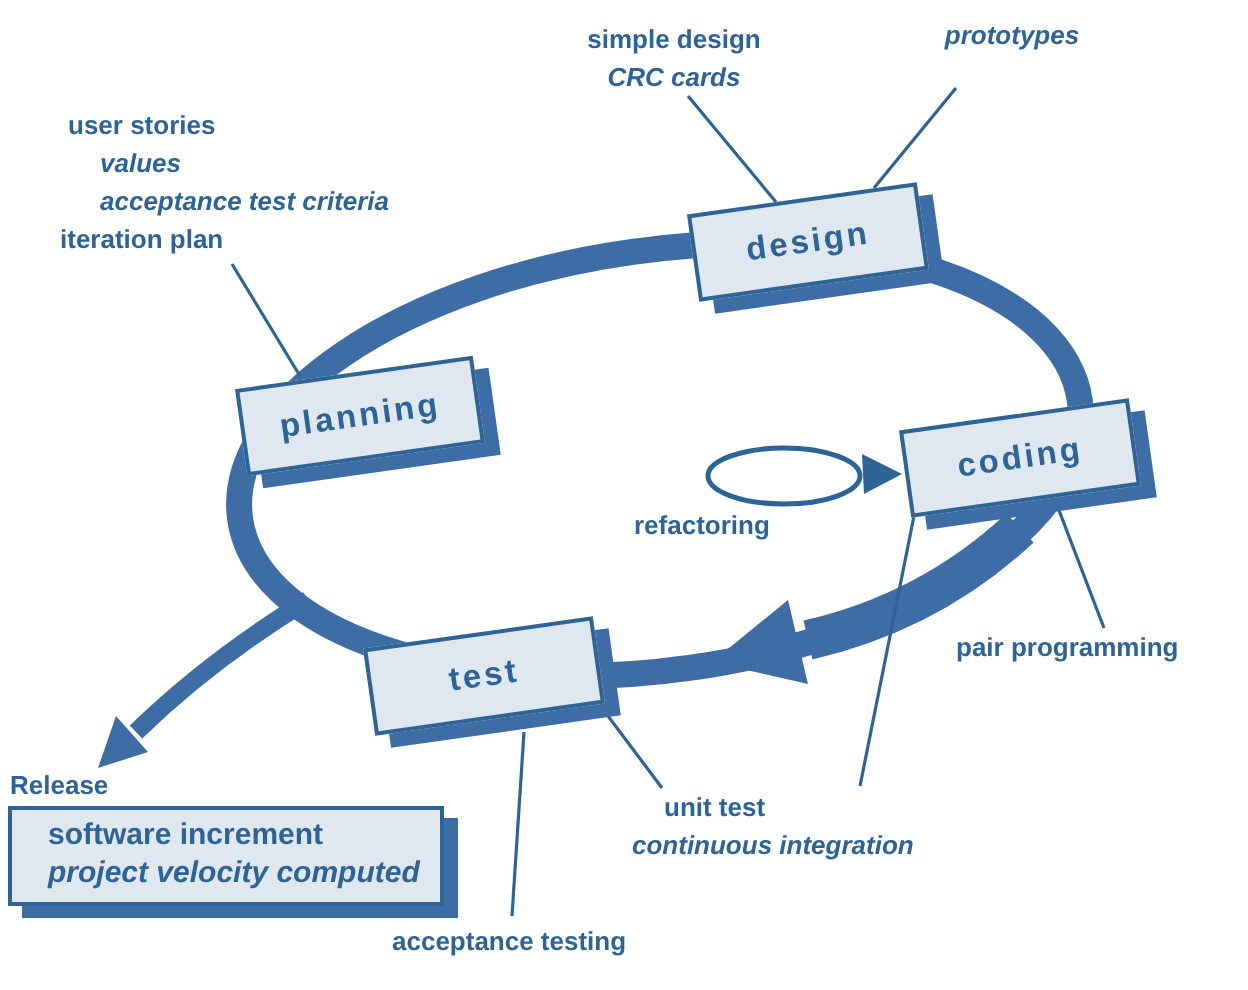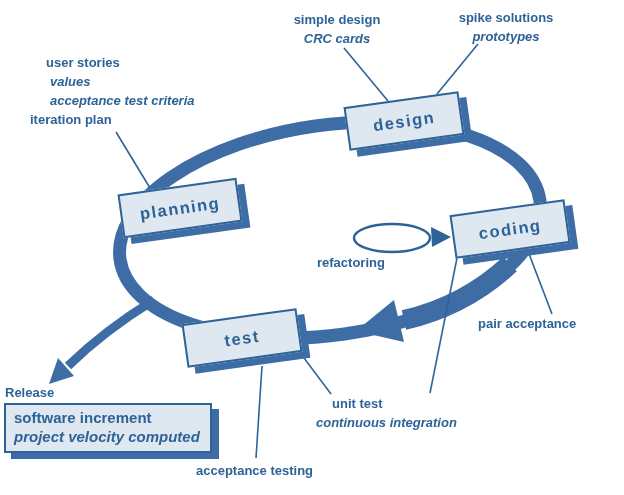--- a/index.html
+++ b/index.html
@@ -13,21 +13,21 @@
     position:absolute;z-index:2;background:#dfe7f1;border:2px solid #2d6397;
     box-shadow:7px 7px 0 0 #3e6da6;display:flex;align-items:center;justify-content:center;
     font-size:16.5px;letter-spacing:1.5px;transform:rotate(-8deg);
   }
   .note{position:absolute;z-index:3;font-size:13px;line-height:19px;white-space:nowrap;}
   .italic{font-style:italic;}
   .center{text-align:center;}
   .increment-box{
     position:absolute;left:4px;top:403px;z-index:3;background:#dfe7f1;
     border:2px solid #2d6397;box-shadow:7px 6px 0 0 #3e6da6;
-    padding:3px 10px 5px 8px;font-size:15px;line-height:19px;white-space:nowrap;
+    padding:3px 10px 5px 18px;font-size:15px;line-height:19px;white-space:nowrap;
   }
 </style>
 </head>
 <body>
 
 <div class="canvas">
 
   <svg class="layer" width="624" height="495" viewBox="0 0 624 495">
 
     <ellipse cx="330" cy="230" rx="212" ry="105" transform="rotate(-8 330 230)" fill="none" stroke="#3e6da6" stroke-width="13"></ellipse>
@@ -57,39 +57,38 @@
     <span>design</span>
   </div>
   <div class="process-box" style="left:452px;top:207px;width:112px;height:40px">
     <span>coding</span>
   </div>
   <div class="process-box" style="left:184px;top:316px;width:112px;height:40px">
     <span>test</span>
   </div>
 
   <div class="note" style="left:30px;top:53px">
-    <div style="margin-left:16px">user stories</div>
+    <div style="margin-left:4px">user stories</div>
     <div class="italic" style="margin-left:20px">values</div>
     <div class="italic" style="margin-left:20px">acceptance test criteria</div>
     <div>iteration plan</div>
   </div>
 
   <div class="note center" style="left:276px;top:10px;width:122px">
     <div>simple design</div>
     <div class="italic">CRC cards</div>
   </div>
 
   <div class="note center" style="left:436px;top:8px;width:140px">
-    <div>spike solutions</div>
     <div class="italic">prototypes</div>
   </div>
 
   <div class="note" style="left:317px;top:253px">refactoring</div>
 
-  <div class="note" style="left:478px;top:314px">pair acceptance</div>
+  <div class="note" style="left:478px;top:314px">pair programming</div>
 
   <div class="note" style="left:316px;top:394px">
     <div style="margin-left:16px">unit test</div>
     <div class="italic">continuous integration</div>
   </div>
 
   <div class="note" style="left:196px;top:461px">acceptance testing</div>
 
   <div class="note" style="left:5px;top:383px">Release</div>
 

